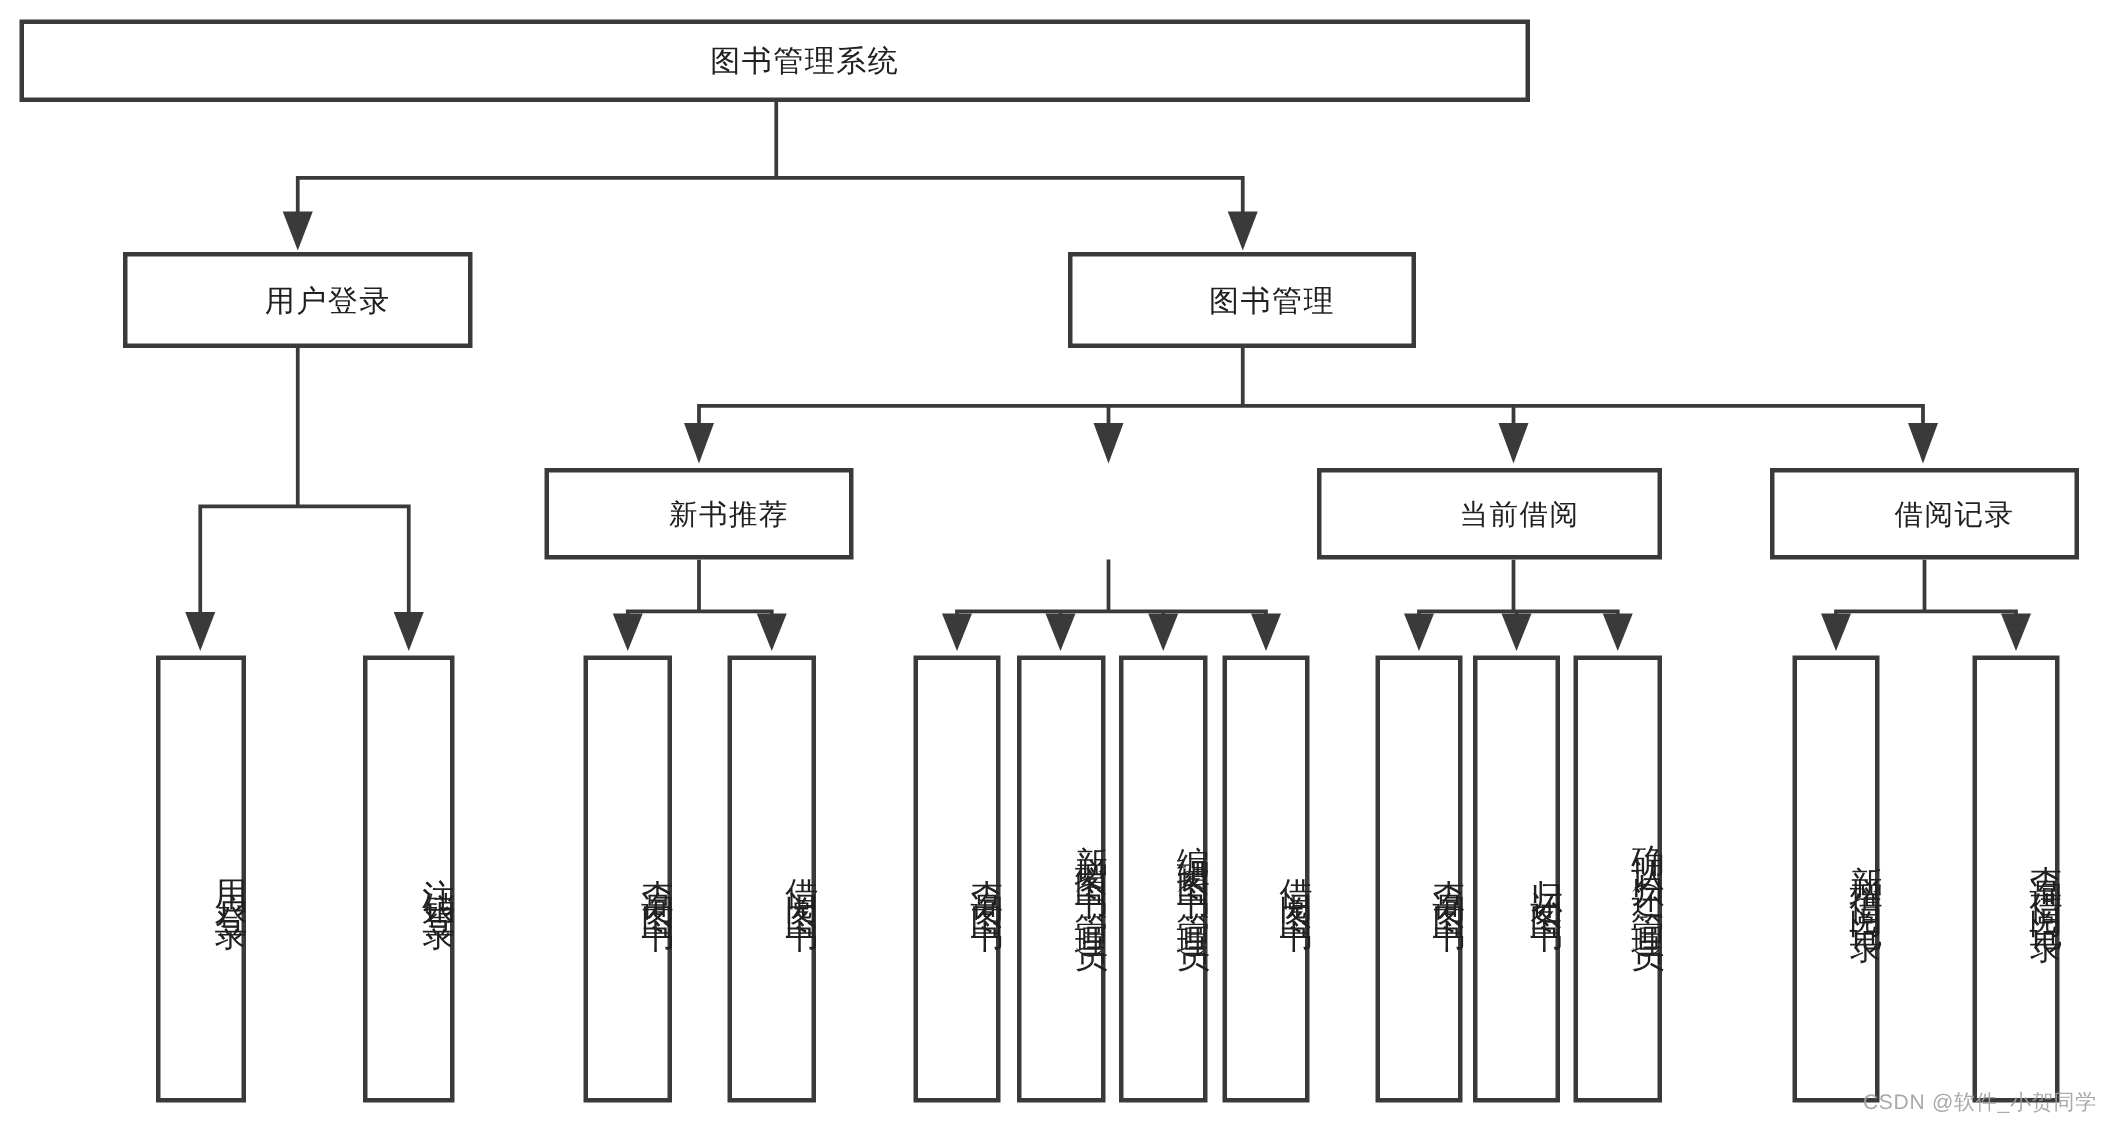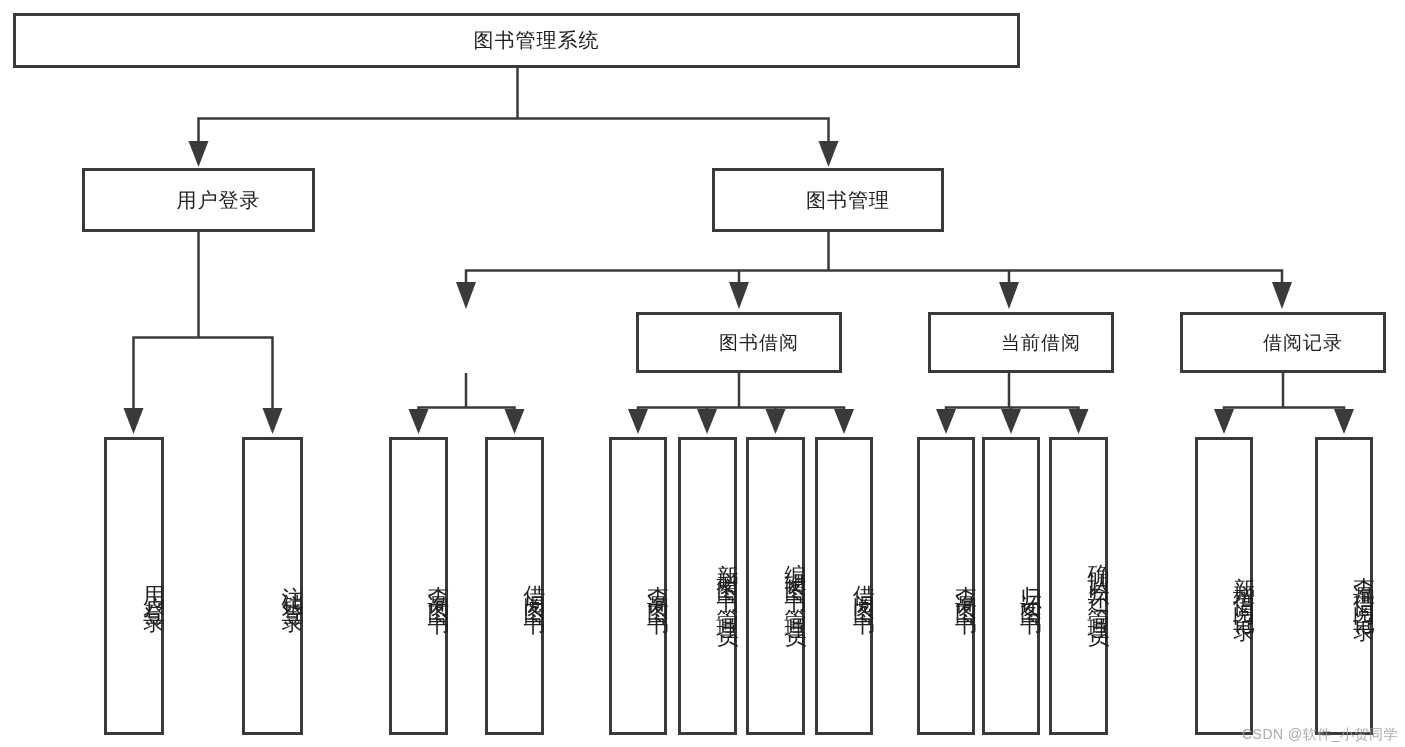--- a/index.html
+++ b/index.html
@@ -65,24 +65,24 @@
     <span class="hlabel">图书管理系统</span>
   </div>
 
   <div class="box l2" style="left:82px;top:168px;width:233px;height:64px">
     <span class="hlabel">用户登录</span>
   </div>
   <div class="box l2" style="left:712px;top:168px;width:232px;height:64px">
     <span class="hlabel">图书管理</span>
   </div>
 
-  <div class="box l3" style="left:636px;top:312px;width:206px;height:61px">
-    <span class="hlabel">图书借阅</span>
+  <div class="box l3" style="left:363px;top:312px;width:206px;height:61px">
+    <span class="hlabel">新书推荐</span>
   </div>
-  <div class="box l3" style="left:928px;top:312px;width:186px;height:61px">
+  <div class="box l3" style="left:878px;top:312px;width:230px;height:61px">
     <span class="hlabel">当前借阅</span>
   </div>
   <div class="box l3" style="left:1180px;top:312px;width:206px;height:61px">
     <span class="hlabel">借阅记录</span>
   </div>
 
   <div class="box leaf" style="left:104px;top:437px;width:60px;height:298px">
     <span class="vlabel">用户登录</span>
   </div>
   <div class="box leaf" style="left:242px;top:437px;width:61px;height:298px">

